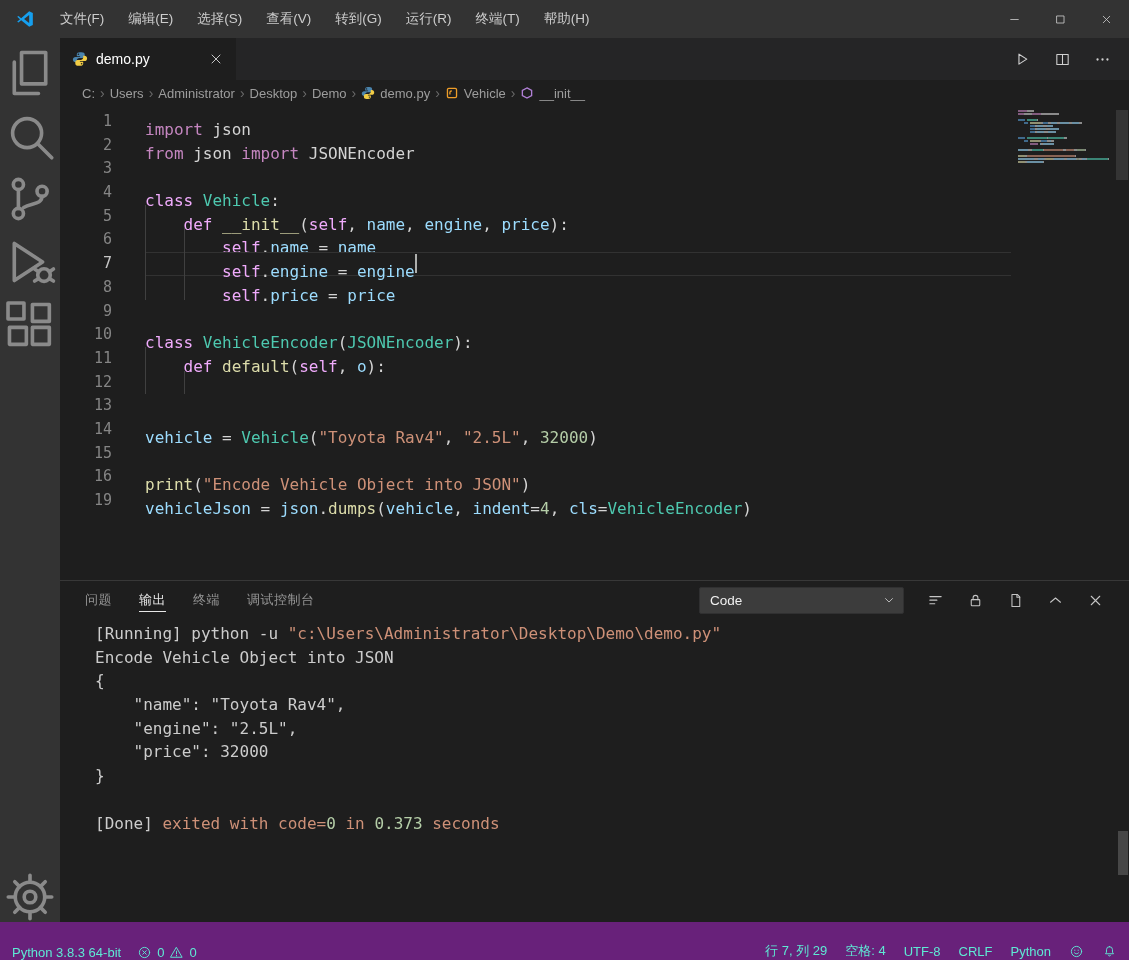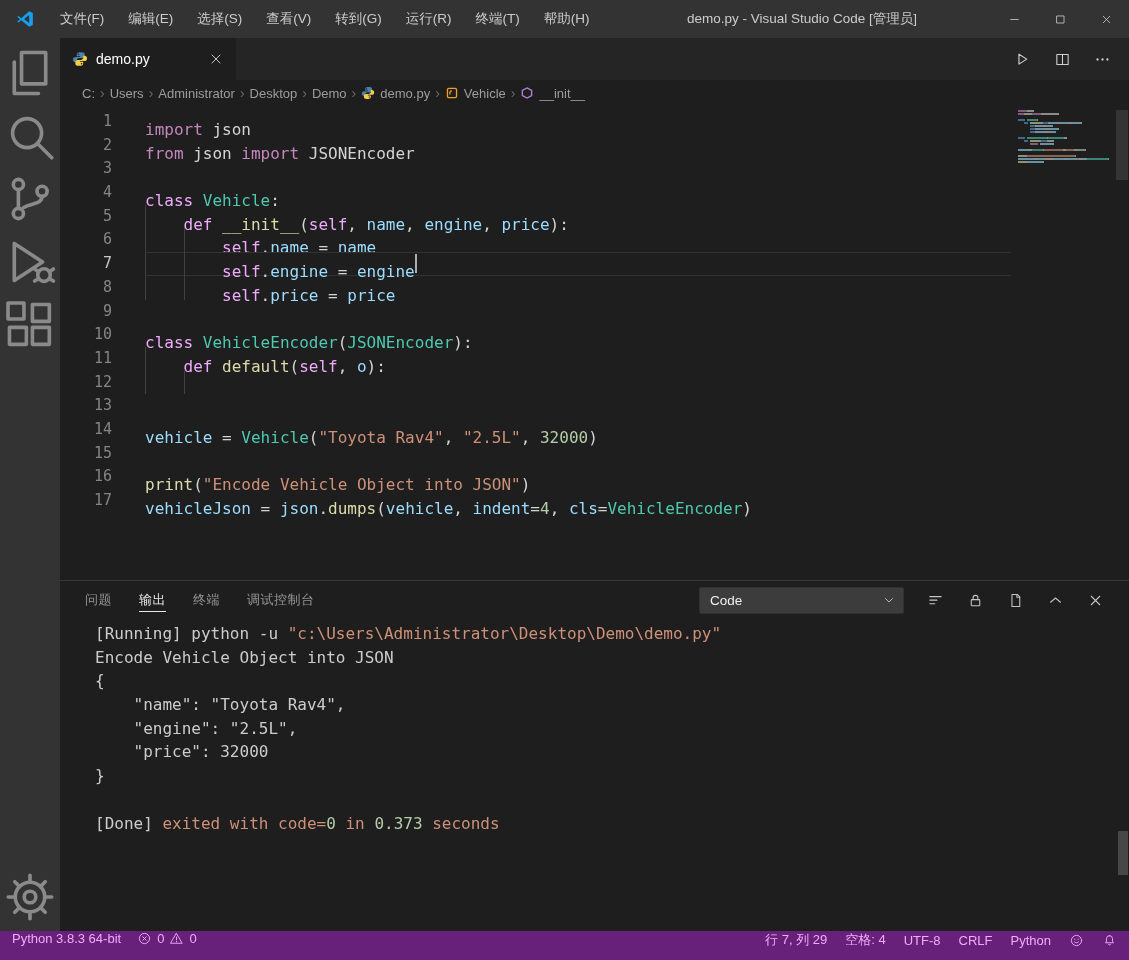--- a/index.html
+++ b/index.html
@@ -62,21 +62,21 @@
   .panel-tab.active::after{content:"";position:absolute;left:0;right:0;bottom:7px;height:1px;background:#e7e7e7;}
   .channel-select{margin-left:auto;width:205px;height:27px;background:#3c3c3c;border:1px solid #303031;border-radius:2px;display:flex;align-items:center;justify-content:space-between;padding:0 7px 0 10px;font-size:13.5px;color:#f0f0f0;}
   .channel-select .ic{width:14px;height:14px;color:#cccccc;}
   .panel-actions{display:flex;align-items:center;}
   .panel-action{width:17px;height:17px;margin-left:23px;color:#c5c5c5;}
   .panel-content{position:absolute;top:38px;left:0;right:0;bottom:0;padding:3px 0 0 35px;font-family:"DejaVu Sans Mono",monospace;font-size:16px;overflow:hidden;}
   .out-line{height:23.7px;line-height:23.7px;white-space:pre;}
   .sb-panel{position:absolute;right:1px;top:212px;width:10px;height:44px;background:rgba(150,150,150,.35);}
 
   
-  .statusbar{position:absolute;left:0;right:0;bottom:0;height:29px;background:#68217a;display:flex;align-items:flex-start;padding:0 12px;font-size:13px;color:#f0abfc;}
+  .statusbar{position:absolute;left:0;right:0;bottom:0;height:38px;background:#68217a;display:flex;align-items:flex-end;padding:0 12px;font-size:13px;color:#5eead4;}
   .sb-left{display:flex;align-items:center;}
   .sb-item{display:flex;align-items:center;gap:5px;margin-right:16px;white-space:nowrap;}
   .sb-right{margin-left:auto;display:flex;align-items:center;}
   .sb-right .sb-item{margin-right:0;margin-left:18px;}
   .sb-item .ic{width:15px;height:15px;}
 </style>
 </head>
 <body>
 
 <div class="app">
@@ -90,21 +90,20 @@
     <div class="menubar" id="menubar">
         <div class="menu-item">文件(F)</div>
         <div class="menu-item">编辑(E)</div>
         <div class="menu-item">选择(S)</div>
         <div class="menu-item">查看(V)</div>
         <div class="menu-item">转到(G)</div>
         <div class="menu-item">运行(R)</div>
         <div class="menu-item">终端(T)</div>
         <div class="menu-item">帮助(H)</div>
       </div>
-    <div class="window-title">demo.py - Visual Studio Code [管理员]</div>
     <div class="win-controls">
       <span class="win-btn">
           <span class="ic">
             <svg viewBox="0 0 24 24" fill="none" stroke="currentColor" stroke-width="1.5" stroke-linecap="round" stroke-linejoin="round">
               <path d="M5 12h14"></path>
             </svg>
           </span>
         </span>
       <span class="win-btn">
           <span class="ic">
@@ -328,21 +327,21 @@
           </div>
           <div class="code-line">
             <span class="gutter">15</span>
             <span class="line-text"></span>
           </div>
           <div class="code-line">
             <span class="gutter">16</span>
             <span class="line-text"><span class="tok fn">print</span><span class="tok pl">(</span><span class="tok st">"Encode Vehicle Object into JSON"</span><span class="tok pl">)</span></span>
           </div>
           <div class="code-line">
-            <span class="gutter">17</span>
+            <span class="gutter">19</span>
             <span class="line-text"><span class="tok vr">vehicleJson</span><span class="tok pl"> = </span><span class="tok vr">json</span><span class="tok pl">.</span><span class="tok fn">dumps</span><span class="tok pl">(</span><span class="tok vr">vehicle</span><span class="tok pl">, </span><span class="tok vr">indent</span><span class="tok pl">=</span><span class="tok nu">4</span><span class="tok pl">, </span><span class="tok vr">cls</span><span class="tok pl">=</span><span class="tok ty">VehicleEncoder</span><span class="tok pl">)</span></span>
           </div>
         </div>
       <div class="minimap" id="minimap">
           <div class="mini-row">
             <span class="mini-tok" style="width: 8.7px; background: rgb(197, 134, 192);"></span>
             <span class="mini-tok" style="width: 7.25px; background: rgb(212, 212, 212);"></span>
           </div>
           <div class="mini-row">
             <span class="mini-tok" style="width: 5.8px; background: rgb(197, 134, 192);"></span>

